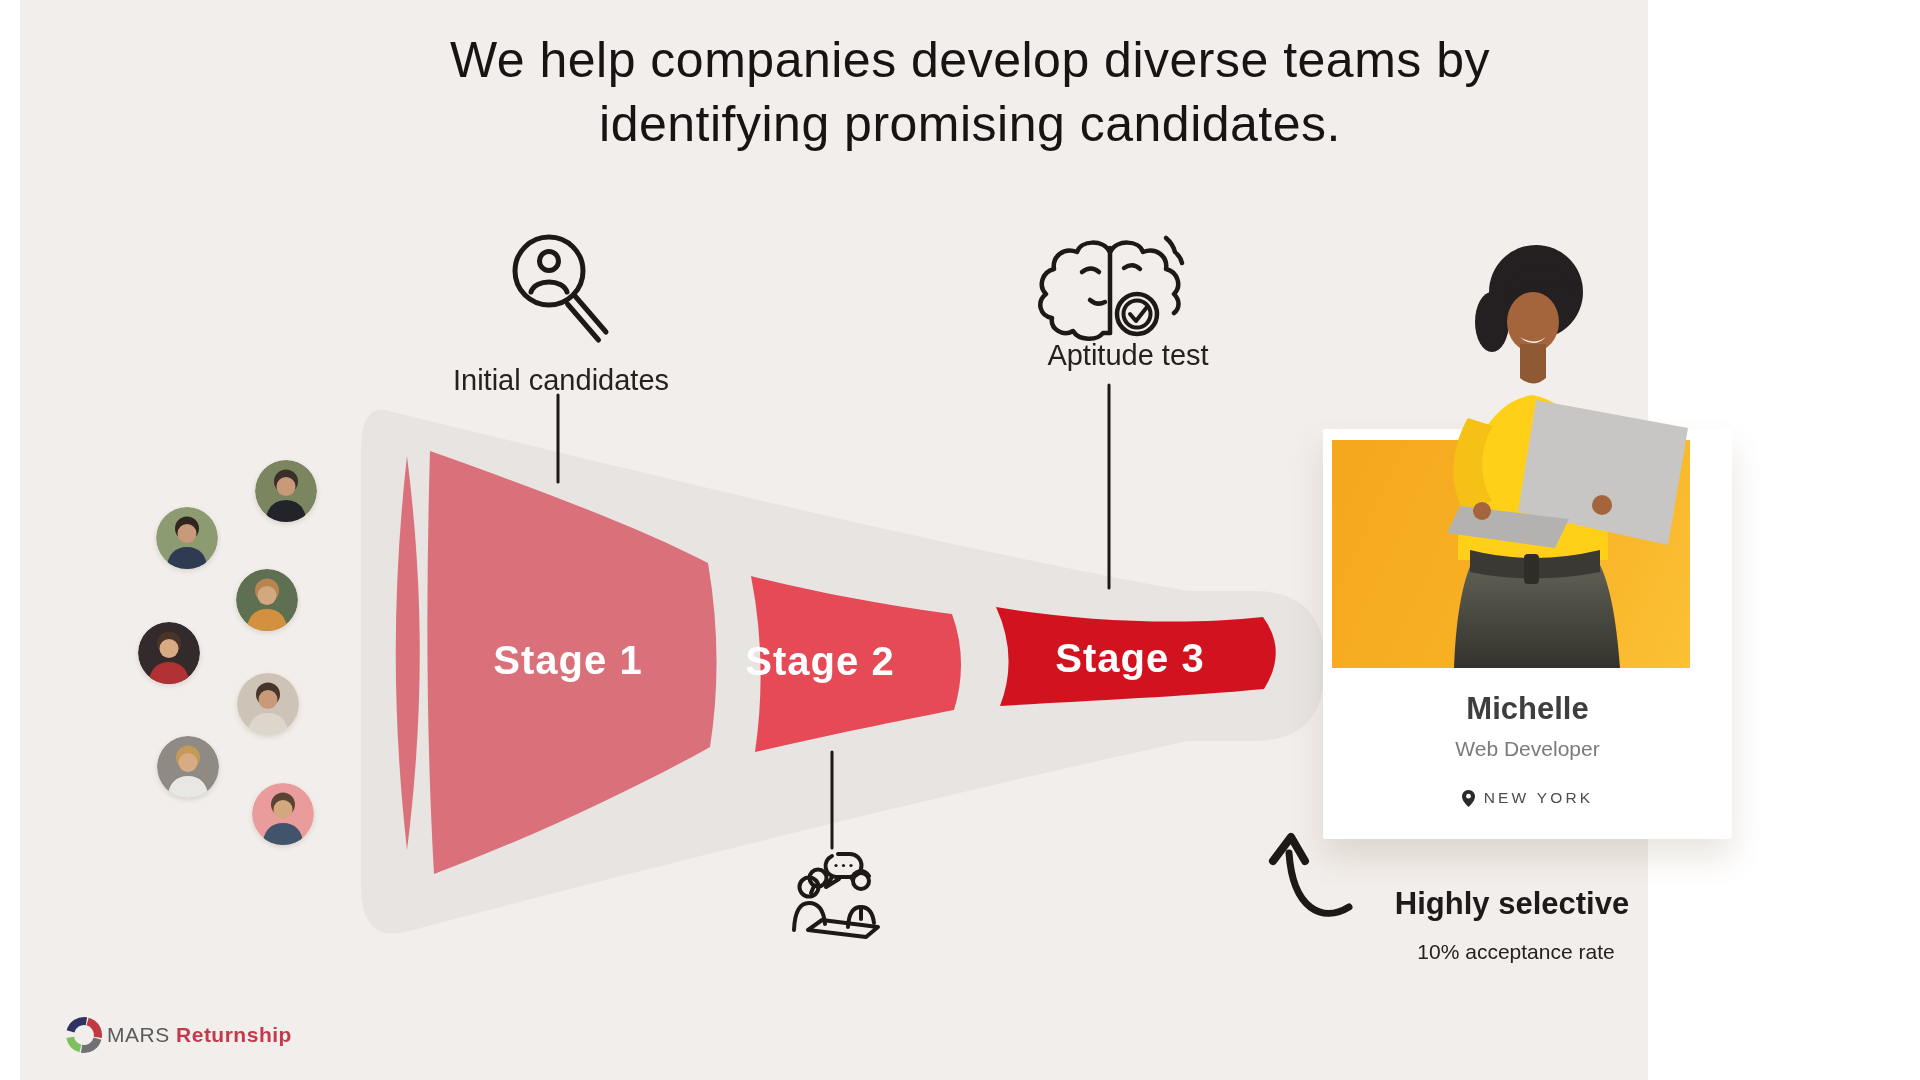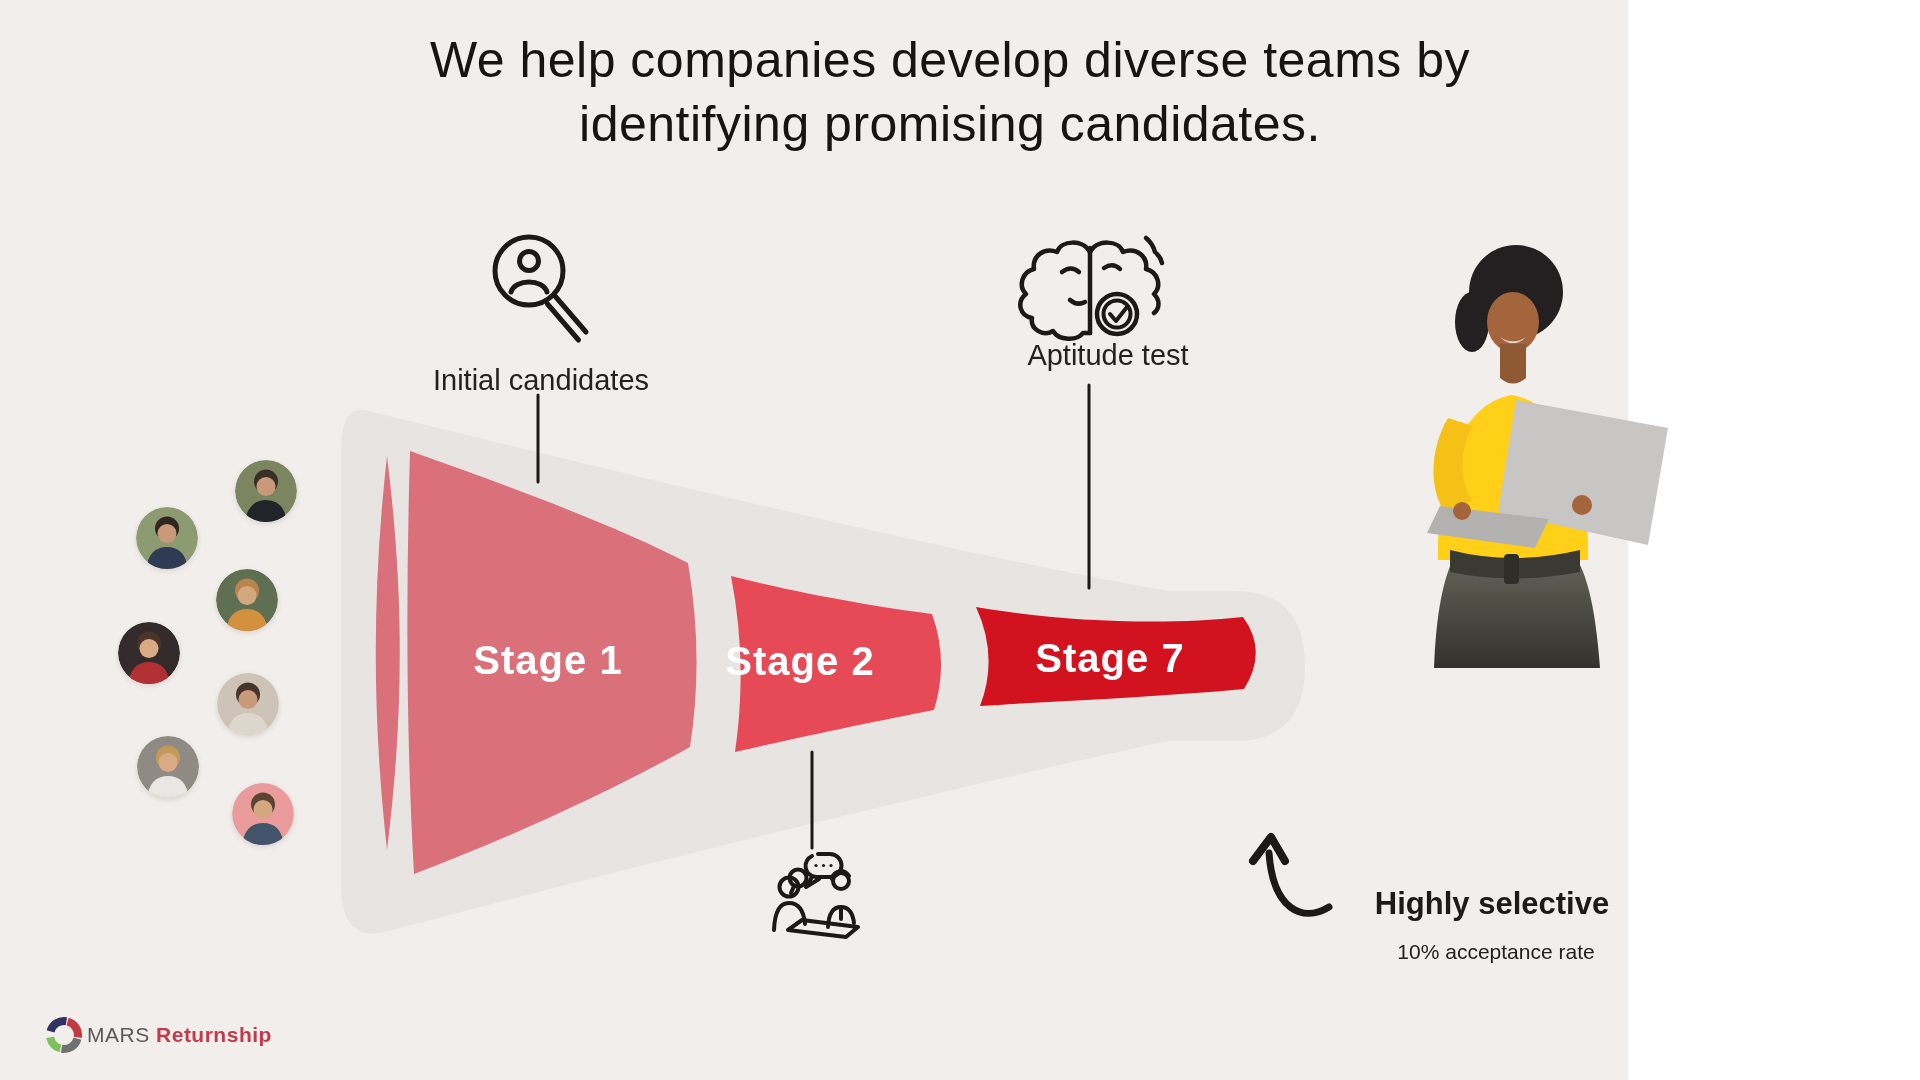--- a/index.html
+++ b/index.html
@@ -1,18 +1,18 @@
 <!DOCTYPE html>
 <html><head>
 <meta charset="utf-8">
 <style>
   html,body{margin:0;padding:0;}
   body{width:1920px;height:1080px;overflow:hidden;position:relative;
        font-family:"Liberation Sans","DejaVu Sans",sans-serif;}
-  .canvas{position:absolute;inset:0;width:1628px;height:1080px;background:#f2eeeb;}
+  .canvas{position:absolute;inset:0;width:1628px;height:1080px;background:#f2eeeb;margin-left:20px;}
   .abs{position:absolute;}
 
   
   .headline{left:950px;top:28px;transform:translateX(-50%);text-align:center;
             color:#171413;font-size:50px;line-height:64px;font-weight:400;letter-spacing:.5px;white-space:nowrap;}
 
   
   .layer{left:0;top:0;width:1920px;height:1080px;pointer-events:none;}
 
   
@@ -134,21 +134,21 @@
     </g>
 
     <g fill="none" stroke="#1c1917" stroke-linecap="round" stroke-linejoin="round">
       <path d="M 1329 907 C 1303 923, 1273 910, 1269 853" stroke-width="7"></path>
       <path d="M 1253 861 L 1271 837 L 1285 861" stroke-width="8"></path>
     </g>
   </svg>
 
   <div class="abs stage-label" style="left:548px;top:660px">Stage 1</div>
   <div class="abs stage-label" style="left:800px;top:661px">Stage 2</div>
-  <div class="abs stage-label" style="left:1110px;top:658px">Stage 7</div>
+  <div class="abs stage-label" style="left:1110px;top:658px">Stage 3</div>
 
   <div class="abs step-label" style="left:541px;top:364px">Initial candidates</div>
   <div class="abs step-label" style="left:1108px;top:339px">Aptitude test</div>
 
   <div class="abs" id="avatar-layer">
       <div class="avatar" style="left: 235px; top: 460px;"><svg width="62" height="62" viewBox="0 0 62 62">
     <circle cx="31" cy="31" r="31" fill="#7b8661"></circle>
     <circle cx="31" cy="21.5" r="12" fill="#3a2f28"></circle>
     <circle cx="31" cy="26.5" r="9.5" fill="#c89a79"></circle>
     <path d="M10 62 Q13 40 31 40 Q49 40 52 62 Z" fill="#23242a"></path>
@@ -184,20 +184,32 @@
     <path d="M10 62 Q13 40 31 40 Q49 40 52 62 Z" fill="#e9e7e3"></path>
   </svg></div>
       <div class="avatar" style="left: 232px; top: 783px;"><svg width="62" height="62" viewBox="0 0 62 62">
     <circle cx="31" cy="31" r="31" fill="#e99c9b"></circle>
     <circle cx="31" cy="21.5" r="12" fill="#5b4332"></circle>
     <circle cx="31" cy="26.5" r="9.5" fill="#d4a87f"></circle>
     <path d="M10 62 Q13 40 31 40 Q49 40 52 62 Z" fill="#41546b"></path>
   </svg></div>
     </div>
 
+  <div class="abs card">
+    <div class="card-photo" id="card-photo" style="background: linear-gradient(115deg, rgb(245, 167, 29) 0%, rgb(248, 177, 36) 55%, rgb(251, 193, 54) 100%);"></div>
+    <div class="card-name">Michelle</div>
+    <div class="card-role">Web Developer</div>
+    <div class="card-loc">
+      <svg width="13" height="17" viewBox="0 0 13 17">
+        <path d="M6.5 0 C2.9 0 0 2.9 0 6.4 c0 4.8 6.5 10.6 6.5 10.6 s6.5 -5.8 6.5 -10.6 C13 2.9 10.1 0 6.5 0 Z" fill="#2b2b2b"></path>
+        <circle cx="6.5" cy="6.2" r="2.4" fill="#ffffff"></circle>
+      </svg>
+      <span>NEW YORK</span>
+    </div>
+  </div>
 
   <svg class="abs" style="left:1300px;top:230px" width="420" height="440" viewBox="1300 230 420 440">
     <g>
       <circle cx="1516" cy="292" r="47" fill="#241f20"></circle>
       <ellipse cx="1472" cy="322" rx="17" ry="30" fill="#241f20"></ellipse>
       <ellipse cx="1513" cy="322" rx="26" ry="30" fill="#a4653d"></ellipse>
       <path d="M 1487 306 Q 1482 276 1510 268 Q 1545 262 1552 292 Q 1540 280 1520 282 Q 1495 286 1487 306 Z" fill="#241f20"></path>
       <path d="M 1500 337 Q 1513 346 1526 337 Q 1520 343 1513 343 Q 1506 343 1500 337 Z" fill="#f7f3ef"></path>
       <path d="M 1500 344 L 1500 378 Q 1513 389 1526 378 L 1526 344 Z" fill="#8f5a33"></path>
       <path d="M 1438 560 C 1436 480 1458 404 1512 395 C 1566 404 1590 478 1588 560 Z" fill="#ffd017"></path>

